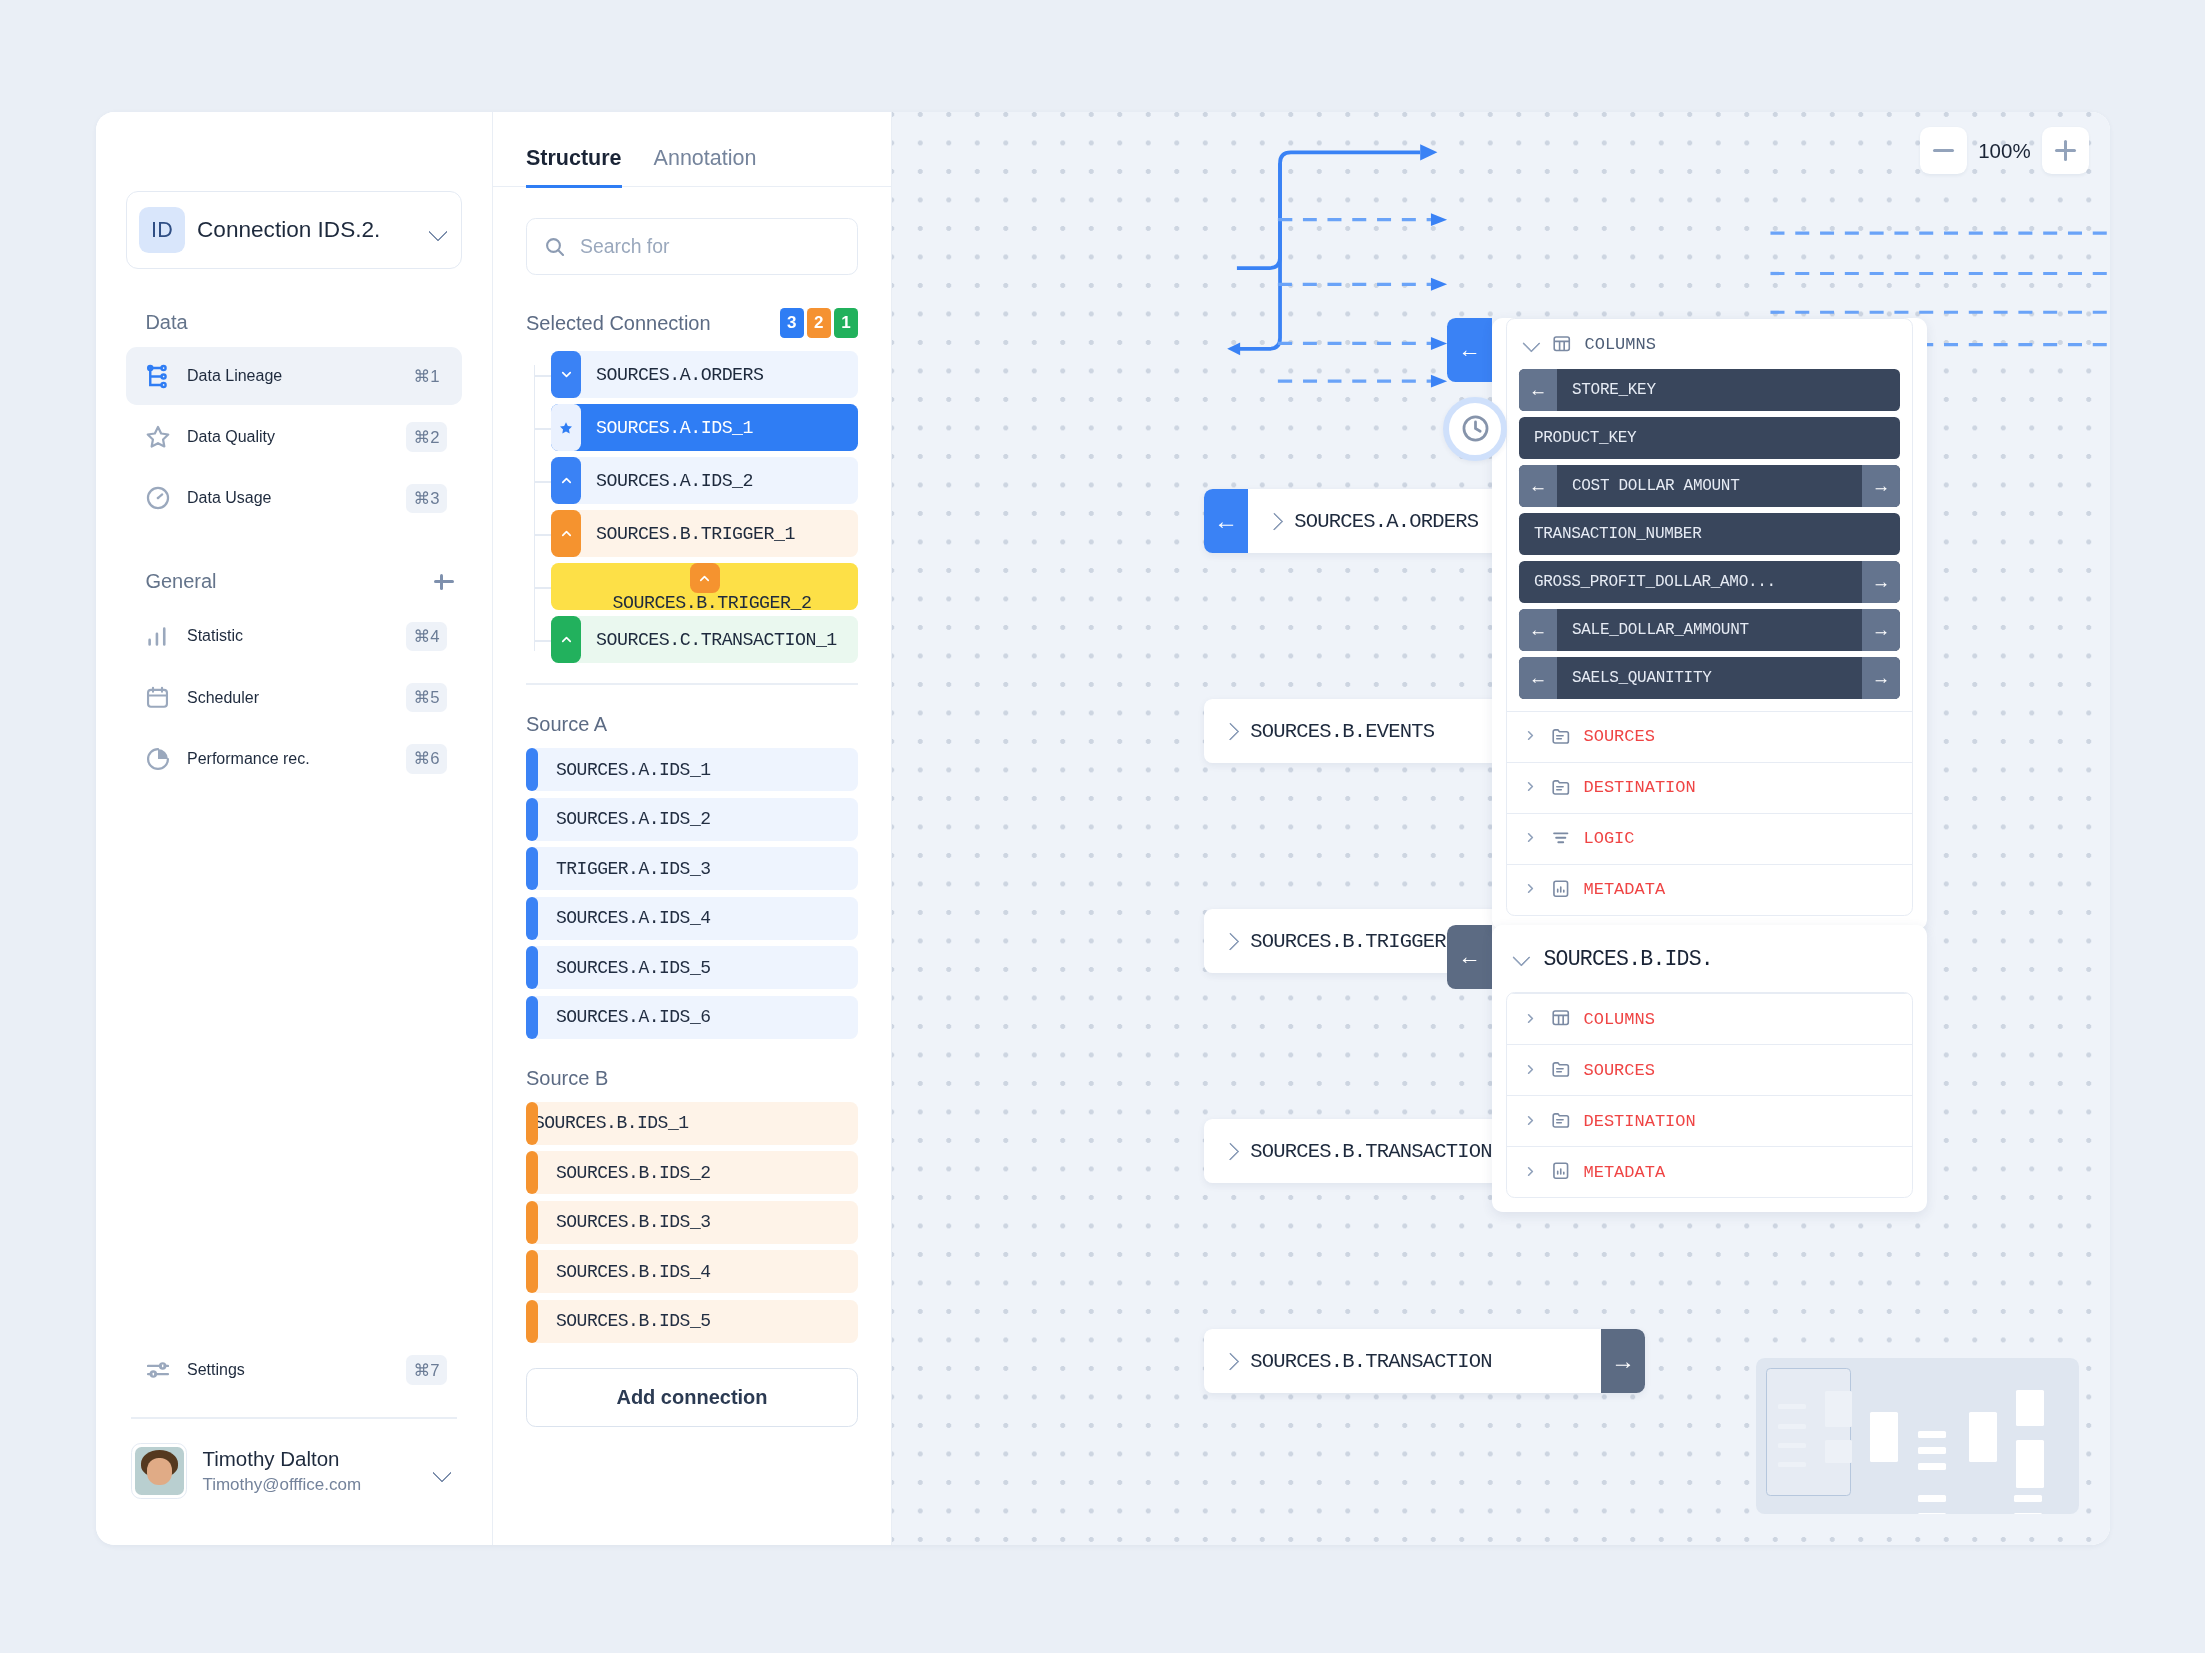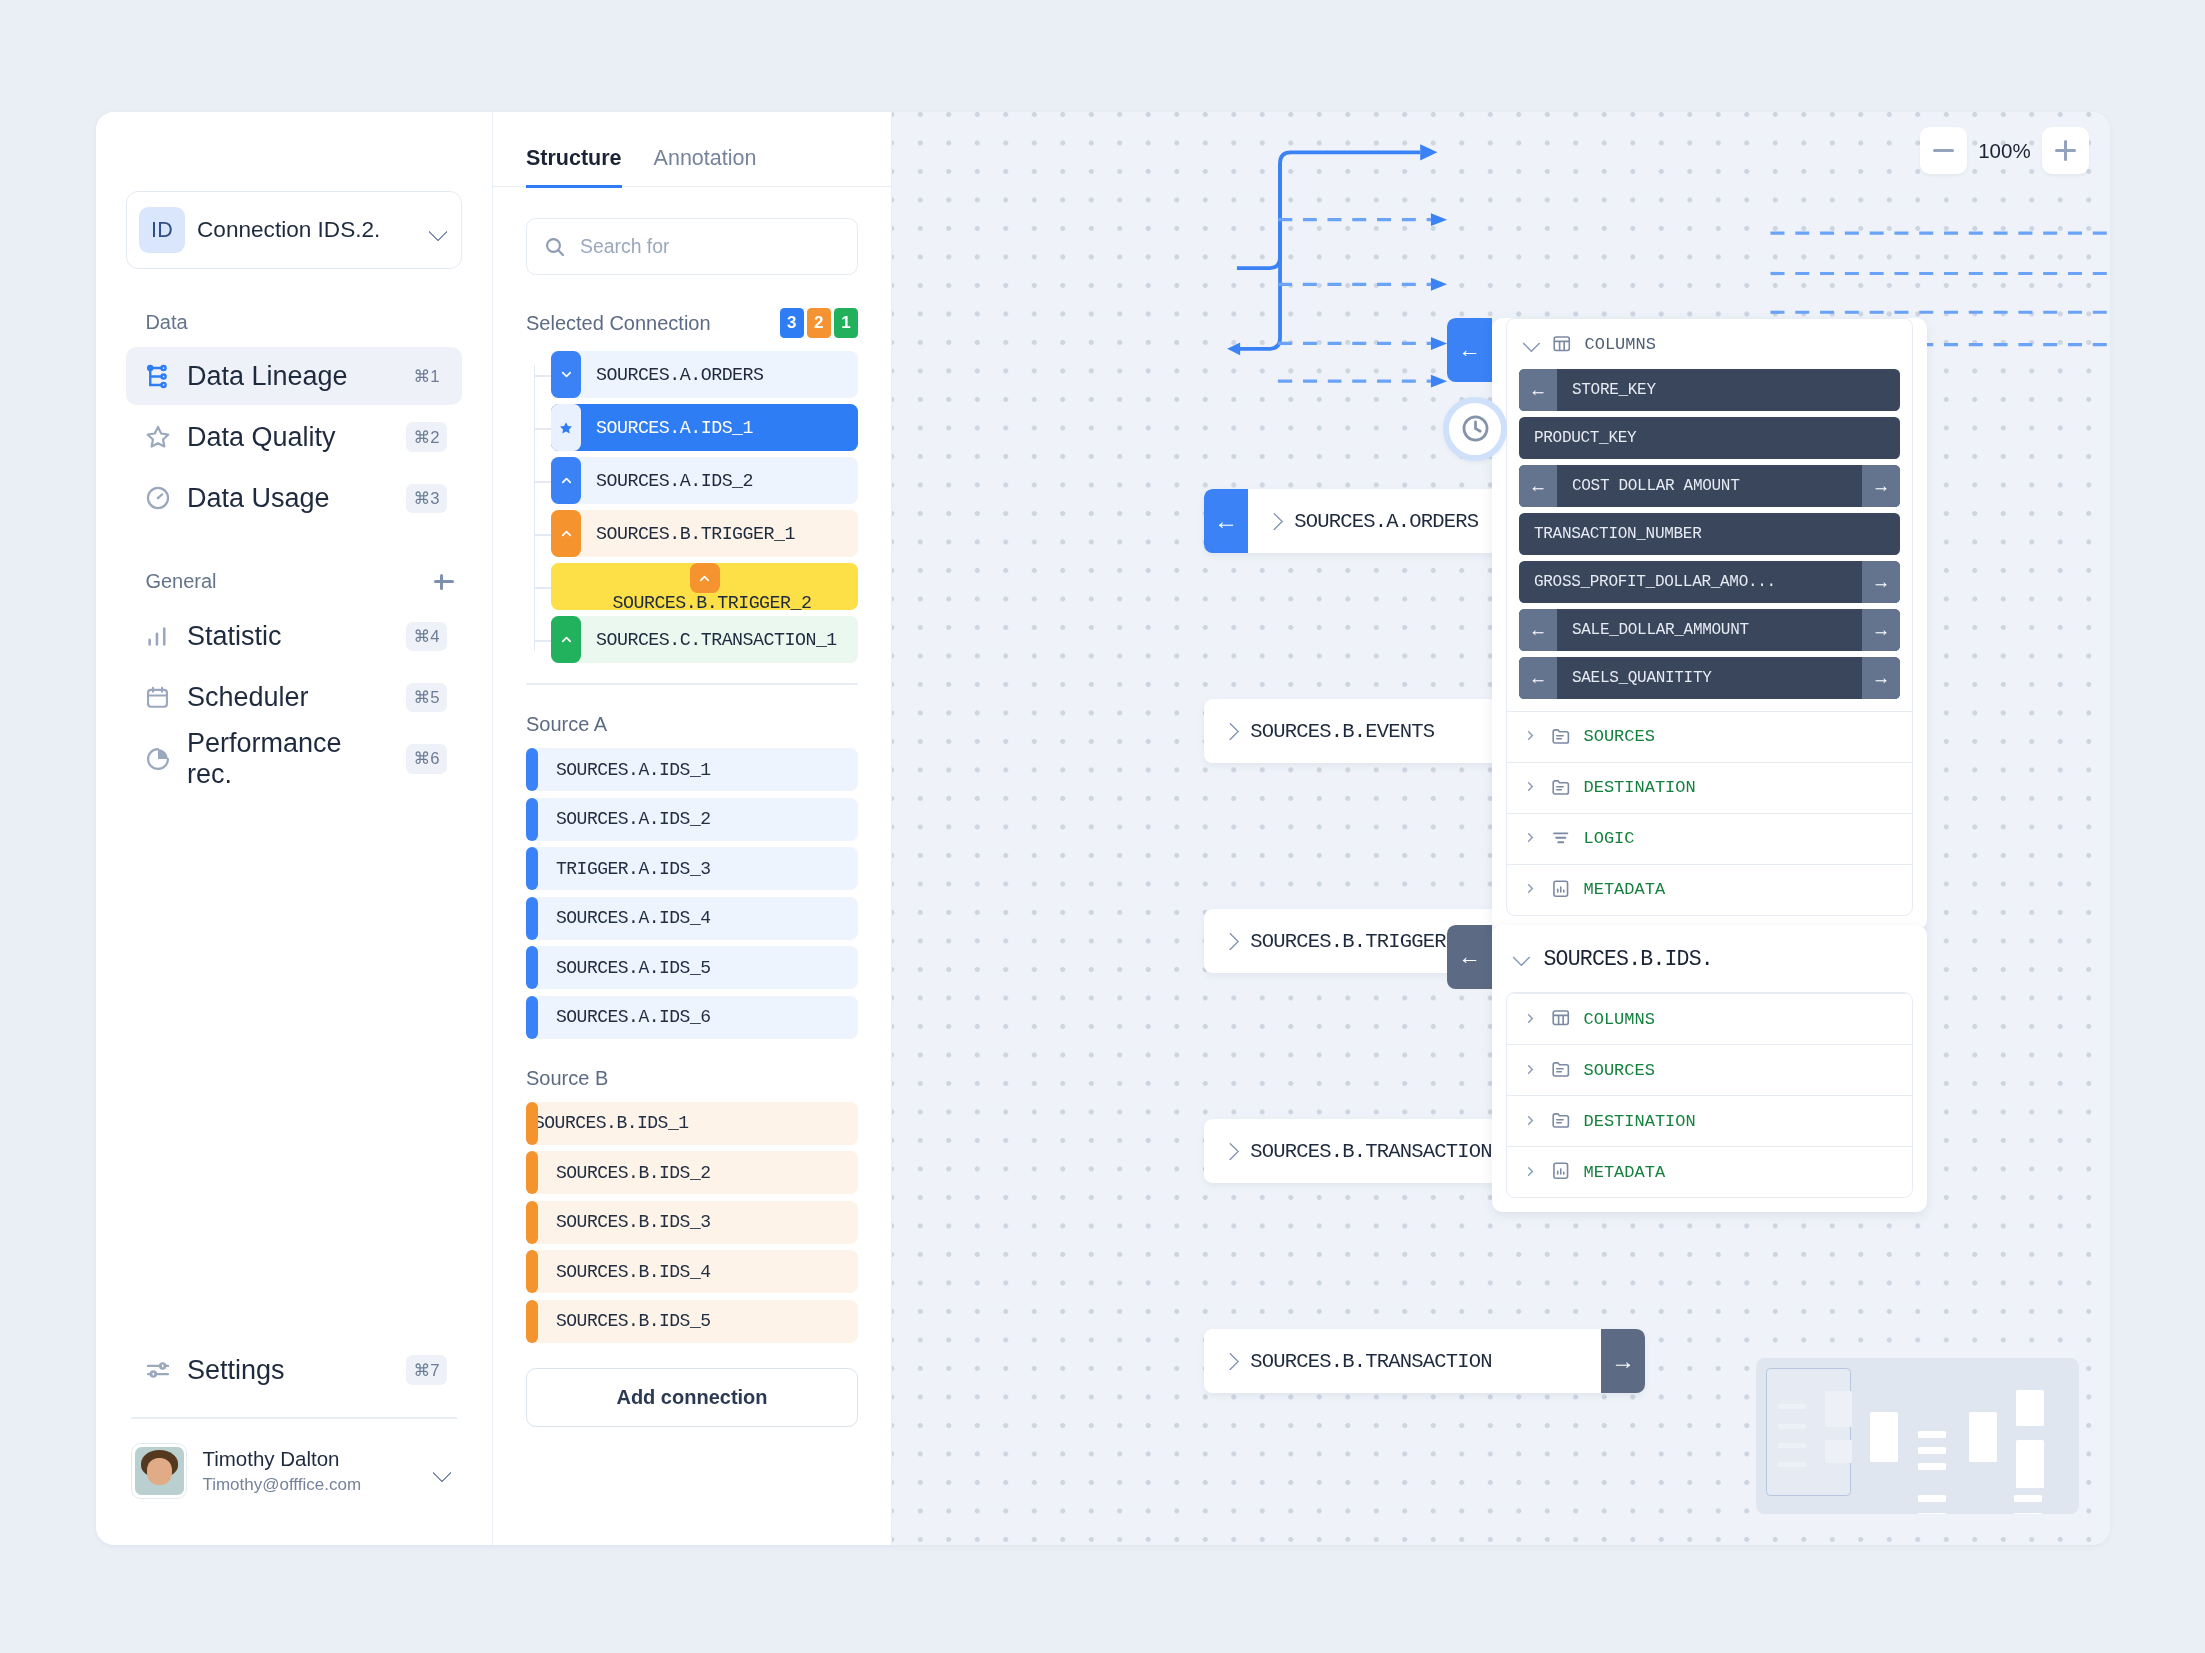--- a/index.html
+++ b/index.html
@@ -96,21 +96,21 @@
     height: 58px;
     border-radius: 10.8px;
     display: flex;
     align-items: center;
     padding: 0 15px 0 17px;
     gap: 15px;
     cursor: pointer;
   }
   .nav-item.active { background: #eef2f8; }
   .nav-ico { width: 29px; height: 29px; flex: 0 0 29px; display: flex; align-items: center; justify-content: center; }
-  .nav-label { flex: 1; font-size: 27px; color: #1e2a3d; }
+  .nav-label { flex: 1; font-size: 16px; color: #1e2a3d; }
   .kbd {
     background: #eef2f8;
     color: #6b7c96;
     border-radius: 6.5px;
     padding: 4.3px 7.5px;
     font-size: 16.7px;
     min-width: 40px;
     text-align: center;
   }
 
@@ -426,21 +426,21 @@
   }
   .sec-row {
     height: 51px;
     display: flex; align-items: center; gap: 12px;
     padding: 0 16px;
     border-top: 1.6px solid #e7ecf4;
     cursor: pointer;
   }
   .sec-label {
     font-family: "Liberation Mono", monospace;
-    font-size: 17px; color: #15803d;
+    font-size: 17px; color: #ef4444;
   }
   .side-tab {
     position: absolute;
     width: 45px;
     display: flex; align-items: center; justify-content: center;
     color: #fff; font-size: 22.6px; cursor: pointer; z-index: 21;
   }
 
   
   .clocknode {

